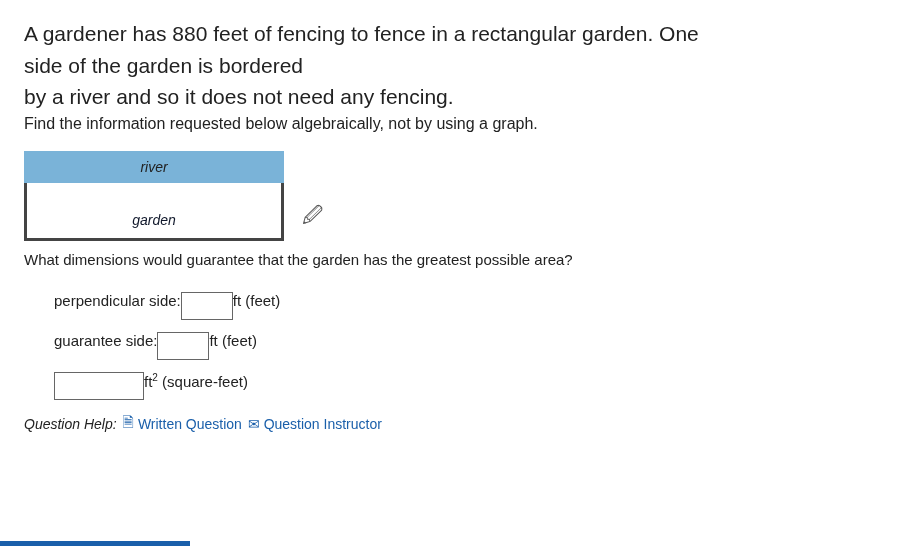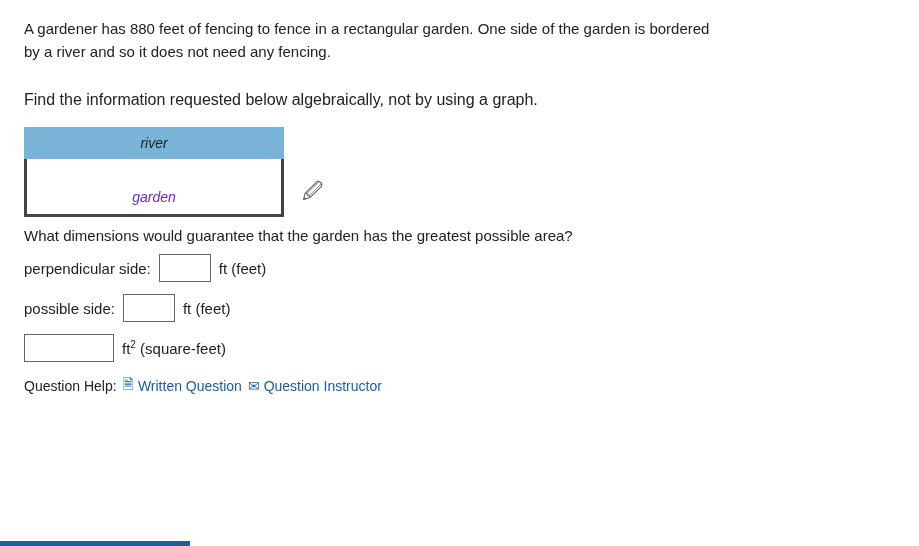--- a/index.html
+++ b/index.html
@@ -6,23 +6,23 @@
     body {
       font-family: Arial, sans-serif;
       font-size: 15px;
       background: #fff;
       color: #222;
       width: 919px;
       min-height: 546px;
       padding: 18px 24px 16px 24px;
     }
     .problem-text {
-      font-size: 15px;
+      font-size: 21px;
       line-height: 1.5;
-      margin-bottom: 28px;
+      margin-bottom: 2px;
       max-width: 700px;
     }
     .find-text {
       font-size: 16px;
       margin-bottom: 18px;
     }
     .diagram-wrapper {
       display: flex;
       align-items: flex-end;
       margin-bottom: 10px;
@@ -55,47 +55,46 @@
       background: #444;
       height: 58px;
     }
     .garden-inner {
       flex: 1;
       border-bottom: 3px solid #444;
       display: flex;
       align-items: center;
       justify-content: center;
       font-size: 14px;
-      color: #6d28d9;
+      color: #0f172a;
       font-style: italic;
       background: #fff;
       margin-top: 20px;
     }
     .garden-right-fence {
       width: 3px;
       background: #444;
       height: 58px;
     }
     .edit-icon {
       font-size: 20px;
       color: #555;
       margin-bottom: 6px;
       align-self: flex-end;
     }
     .question-text {
       font-size: 15px;
-      margin-bottom: 10px;
+      margin-bottom: 24px;
       max-width: 700px;
     }
     .input-row {
       display: flex;
-      align-items: center;
       margin-bottom: 12px;
       font-size: 15px;
-      gap: 8px;
+      margin-left: 30px;
     }
     .input-box {
       border: 1px solid #666;
       width: 52px;
       height: 28px;
       font-size: 15px;
       padding: 2px 4px;
       outline: none;
     }
     .input-box-wide {
@@ -109,20 +108,21 @@
     .help-row {
       display: flex;
       align-items: center;
       gap: 6px;
       font-size: 14px;
       margin-top: 10px;
     }
     .help-label {
       color: #222;
       font-weight: normal;
+      font-style: italic;
     }
     .help-link {
       display: flex;
       align-items: center;
       gap: 4px;
       color: #1a5faa;
       cursor: pointer;
       text-decoration: none;
       font-size: 14px;
     }
@@ -170,21 +170,21 @@
 
 <p class="question-text">What dimensions would guarantee that the garden has the greatest possible area?</p>
 
 <div class="input-row">
   <span>perpendicular side:</span>
   <input class="input-box" type="text" value="" style="">
   <span>ft (feet)</span>
 </div>
 
 <div class="input-row">
-  <span>possible side:</span>
+  <span>guarantee side:</span>
   <input class="input-box" type="text" value="" style="">
   <span>ft  (feet)</span>
 </div>
 
 <div class="input-row">
   <input class="input-box-wide" type="text" value="" style="">
   <span>ft<sup>2</sup> (square-feet)</span>
 </div>
 
 <div class="help-row">

